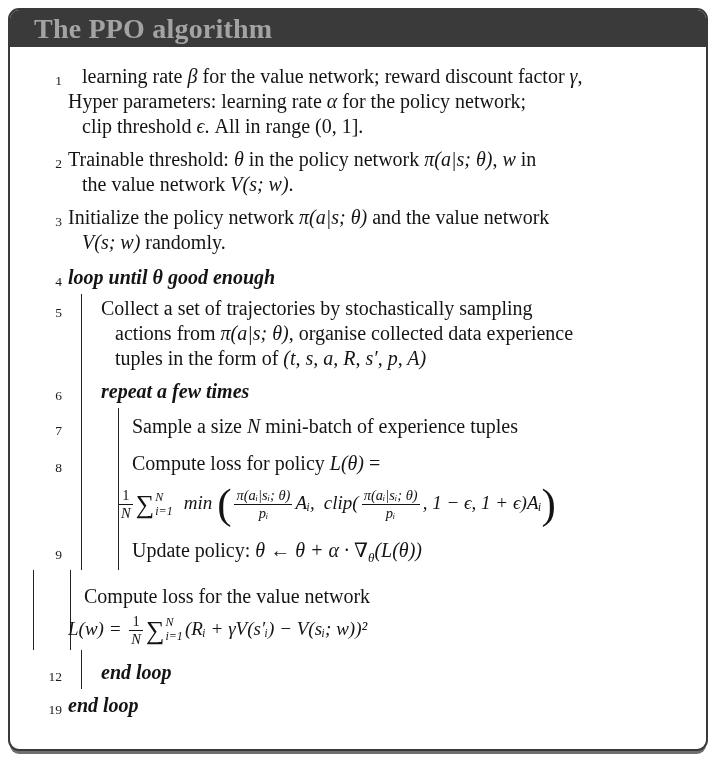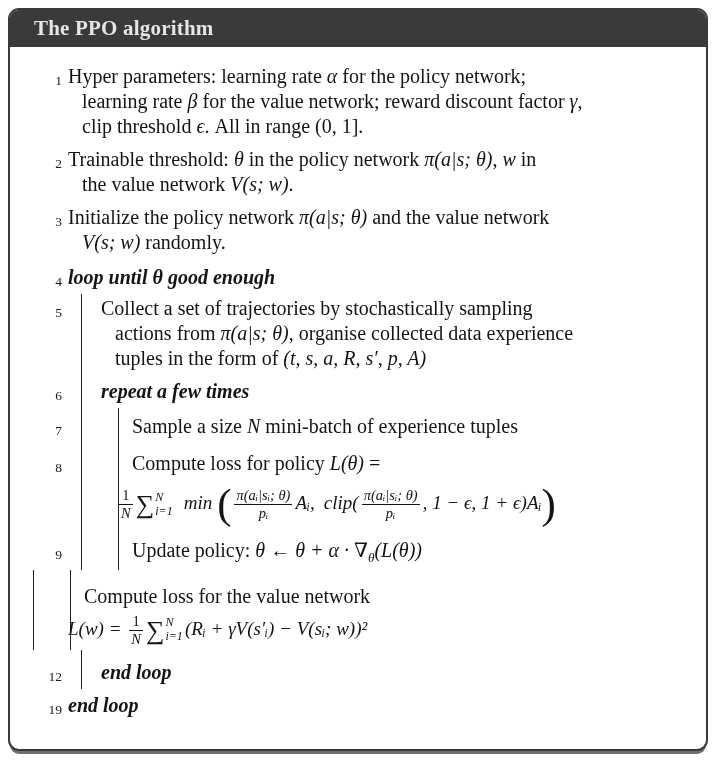--- a/index.html
+++ b/index.html
@@ -2,22 +2,22 @@
 <html><head>
 <meta charset="utf-8">
 <style>
   html,body { margin:0; padding:0; background:#ffffff; }
   body { width:720px; height:764px; position:relative;
          font-family:"Liberation Serif","DejaVu Serif","DejaVu Sans",serif; color:#141414; }
 
   .algo-box { position:absolute; left:8px; top:8px; width:700px; height:743px;
               border:2.5px solid #3a3a3a; border-radius:11px; background:#ffffff;
               box-shadow:0 5px 0 -2px #6f6f6f; box-sizing:border-box; overflow:hidden; }
-  .title-bar { background:#3a3a3a; color:#e5e5e5; height:37px; display:flex; align-items:center;
-               padding-left:24px; font-weight:bold; font-size:21px; letter-spacing:0.2px; }
+  .title-bar { background:#3a3a3a; color:#a3a3a3; height:37px; display:flex; align-items:center;
+               padding-left:24px; font-weight:bold; font-size:28px; letter-spacing:0.2px; }
   .algo-body { padding:15px 6px 0 4px; }
 
   .row { display:flex; align-items:stretch; }
   .num { flex:0 0 48px; text-align:right; font-size:13.5px; color:#1a1a1a;
          padding-top:calc(var(--gt,0px) + 4px); line-height:25px; }
   .sp1 { flex:0 0 19px; }
   .b19 { flex:0 0 19px; border-left:1.6px solid #222; }
   .b36 { flex:0 0 36px; border-left:1.6px solid #222; }
   .b13 { flex:0 0 13px; border-left:1.6px solid #222; }
   .content { flex:1; font-size:20px; line-height:25px; padding-top:var(--gt,0px); min-width:0; }
@@ -53,22 +53,22 @@
 <div class="algo-box">
   <div class="title-bar">
     <span>The PPO algorithm</span>
   </div>
 
   <div class="algo-body">
 
     <div class="row g2">
       <div class="num">1</div>
       <div class="content c0">
+        <div class="vl cont"><span>learning rate </span><span class="mi">β</span><span> for the value network; reward discount factor </span><span class="mi">γ</span><span>,</span></div>
         <div class="vl"><span>Hyper parameters: learning rate </span><span class="mi">α</span><span> for the policy network;</span></div>
-        <div class="vl cont"><span>learning rate </span><span class="mi">β</span><span> for the value network; reward discount factor </span><span class="mi">γ</span><span>,</span></div>
         <div class="vl cont"><span>clip threshold </span><span class="mi">ϵ</span><span>. All in range (0, 1].</span></div>
       </div>
     </div>
 
     <div class="row g8">
       <div class="num">2</div>
       <div class="content c0">
         <div class="vl"><span>Trainable threshold: </span><span class="mi">θ</span><span> in the policy network </span><span class="mi">π(a|s; θ)</span><span>, </span><span class="mi">w</span><span> in</span></div>
         <div class="vl cont"><span>the value network </span><span class="mi">V(s; w)</span><span>.</span></div>
       </div>

